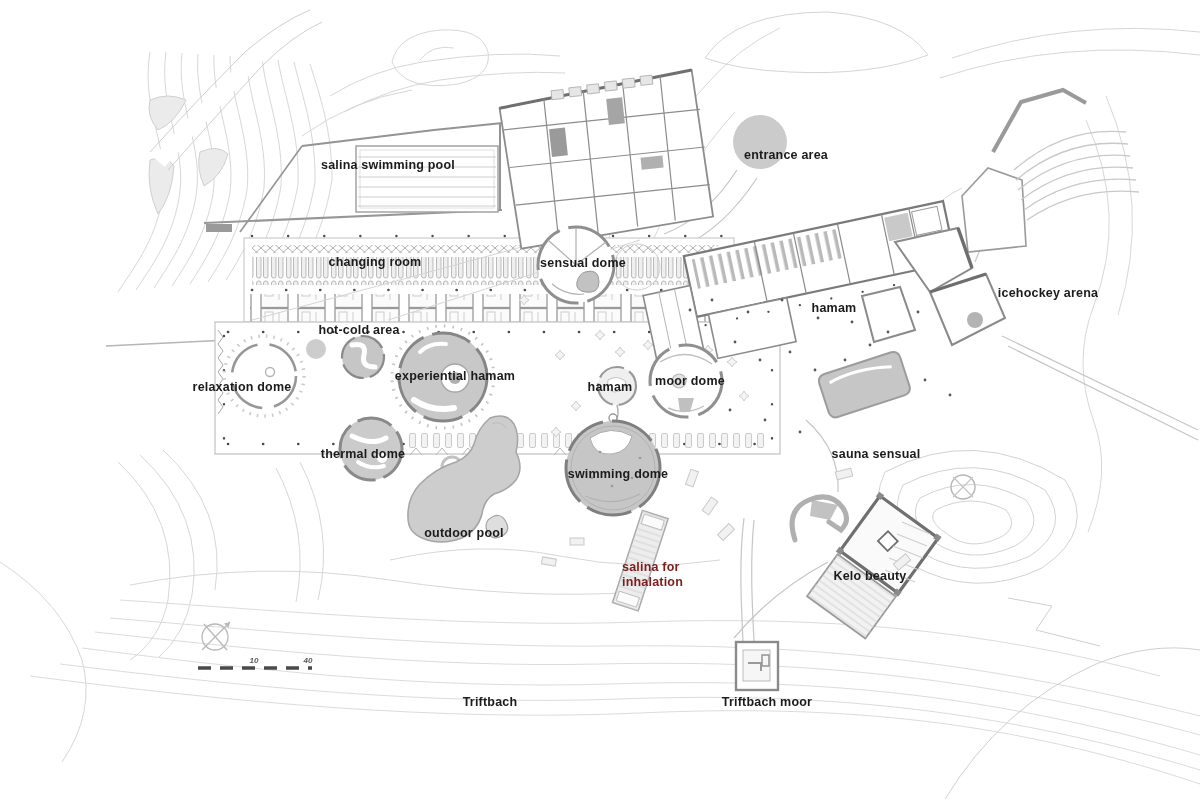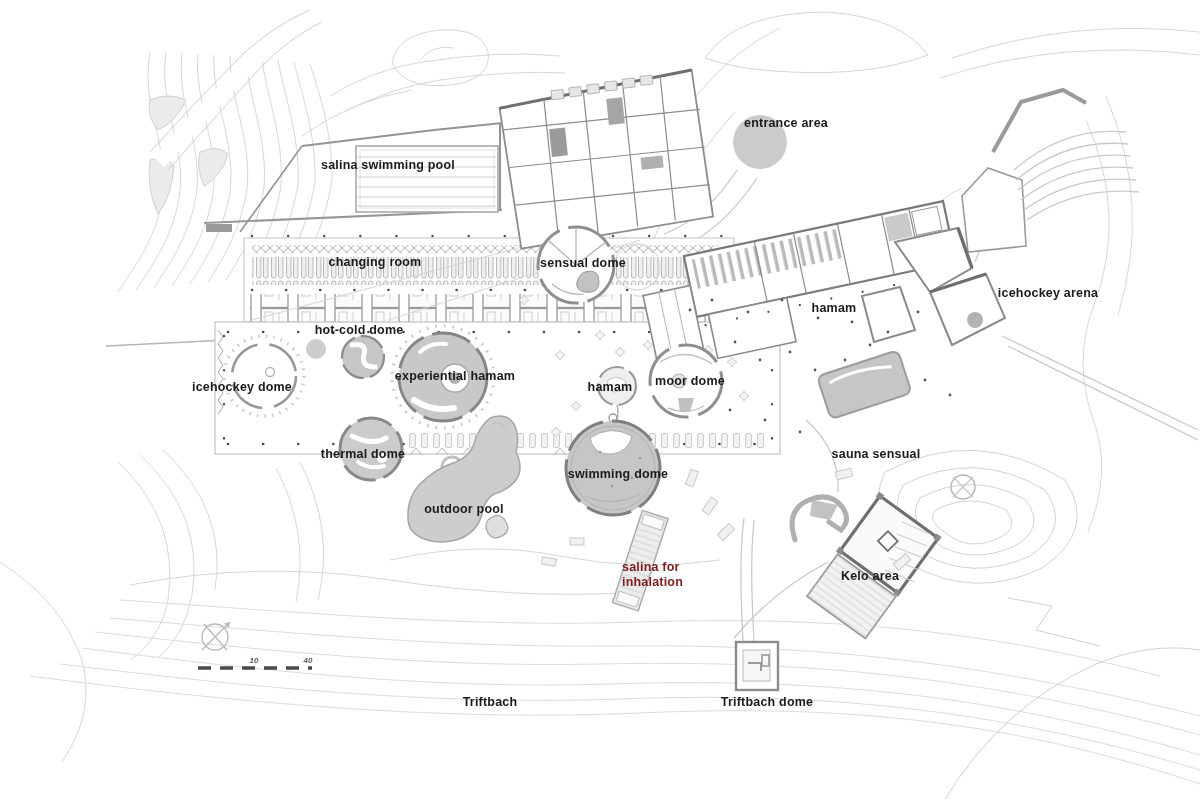--- a/index.html
+++ b/index.html
@@ -408,38 +408,38 @@
     <circle cx="215" cy="637" r="13"></circle>
     <path d="M202,650 L230,622"></path>
     <path d="M204,624 L227,650"></path>
     <path d="M230,622 l-6,1.5 l4.5,4.5 Z" fill="#b9b9b9" stroke="none"></path>
   </g>
 
   <path d="M198,668 H312" stroke="#4a4a4a" stroke-width="3.4" stroke-dasharray="13 9" fill="none"></path>
 </svg>
 
 <div class="lbl" style="left:388px;top:165px">salina swimming pool</div>
-<div class="lbl" style="left:786px;top:123px">entrance area</div>
+<div class="lbl" style="left:786px;top:155px">entrance area</div>
 <div class="lbl" style="left:375px;top:262px">changing room</div>
 <div class="lbl" style="left:583px;top:263px">sensual dome</div>
 <div class="lbl" style="left:834px;top:308px">hamam</div>
 <div class="lbl" style="left:1048px;top:293px">icehockey arena</div>
-<div class="lbl" style="left:359px;top:330px">hot-cold dome</div>
-<div class="lbl" style="left:242px;top:387px">icehockey dome</div>
+<div class="lbl" style="left:359px;top:330px">hot-cold area</div>
+<div class="lbl" style="left:242px;top:387px">relaxation dome</div>
 <div class="lbl" style="left:455px;top:376px">experiential hamam</div>
 <div class="lbl" style="left:610px;top:387px">hamam</div>
 <div class="lbl" style="left:690px;top:381px">moor dome</div>
 <div class="lbl" style="left:363px;top:454px">thermal dome</div>
 <div class="lbl" style="left:618px;top:474px">swimming dome</div>
-<div class="lbl" style="left:464px;top:509px">outdoor pool</div>
+<div class="lbl" style="left:464px;top:533px">outdoor pool</div>
 <div class="lbl" style="left:876px;top:454px">sauna sensual</div>
 <div class="salina">
   <div>salina for</div>
   <div>inhalation</div>
 </div>
-<div class="lbl" style="left:870px;top:576px">Kelo area</div>
+<div class="lbl" style="left:870px;top:576px">Kelo beauty</div>
 <div class="lbl" style="left:490px;top:702px">Triftbach</div>
-<div class="lbl" style="left:767px;top:702px">Triftbach dome</div>
+<div class="lbl" style="left:767px;top:702px">Triftbach moor</div>
 
 <span class="scale-num" style="left:254px;top:660px">10</span>
 <span class="scale-num" style="left:308px;top:660px">40</span>
 
 </div>
 
 </body></html>

